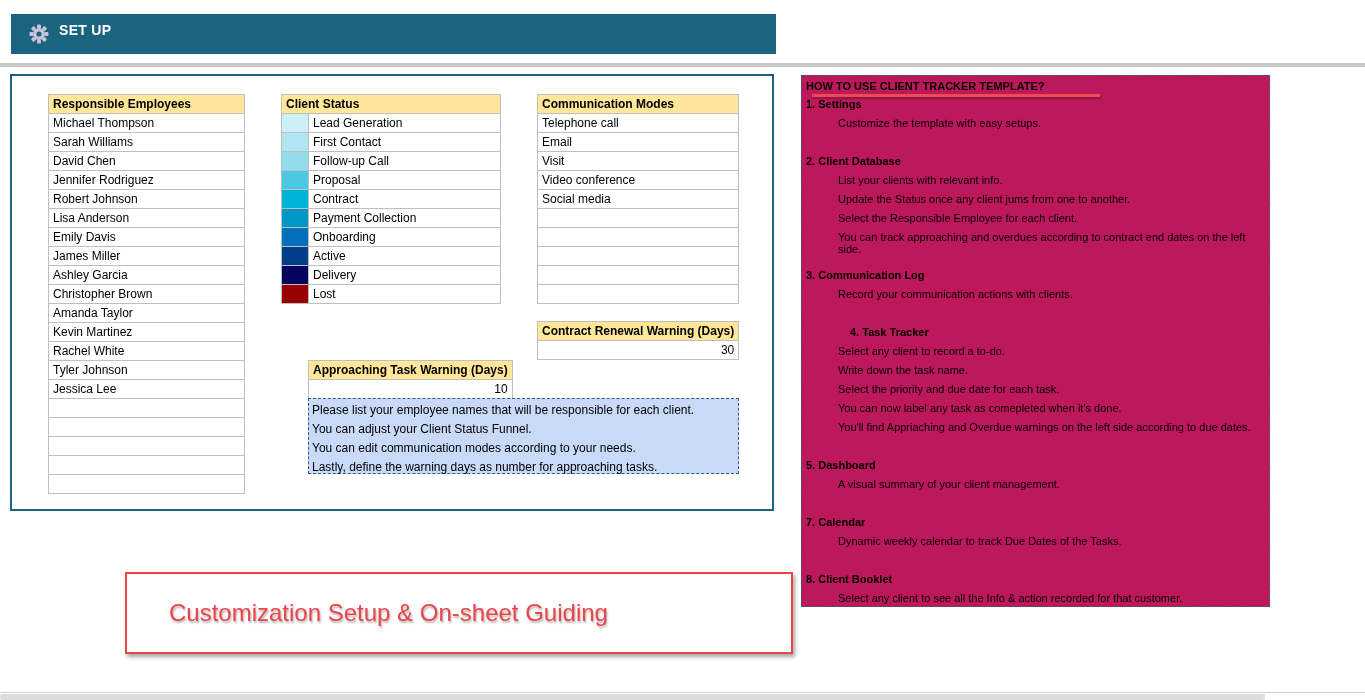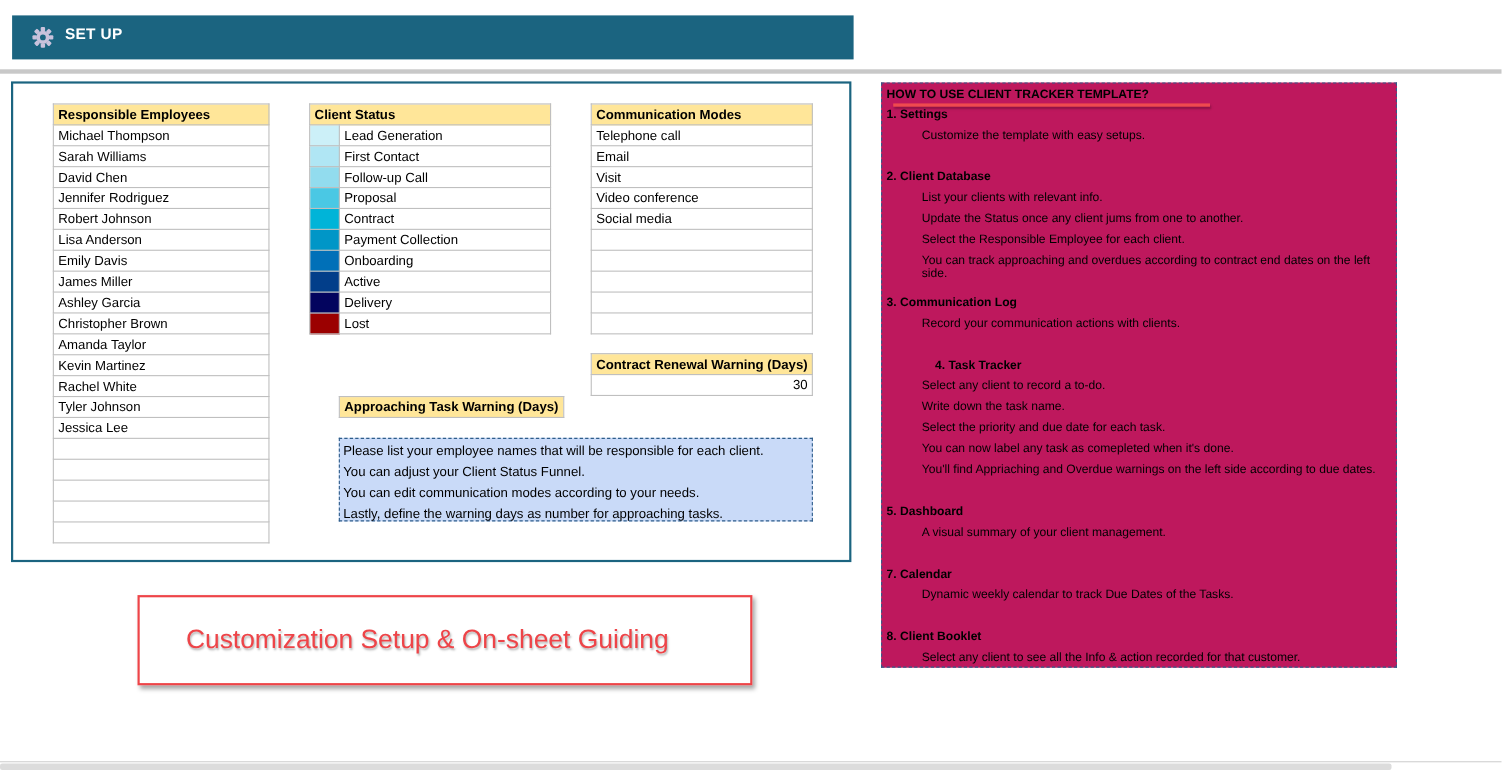--- a/index.html
+++ b/index.html
@@ -20,21 +20,21 @@
 
   .note-box { left:308px; top:398px; width:431px; height:76px; background:#c9daf8; border:1px dashed #2f5d8a; box-sizing:border-box;
               font-size:12px; padding:2px 3px; line-height:19px; }
   .guide-box { left:801px; top:75px; width:469px; height:532px; background:#be185d; border:1px dashed #2f5d8a; box-sizing:border-box;
                font-size:11px; }
   .guide-box .gt { position:absolute; left:4px; top:4px; font-weight:bold; }
   .guide-box .underline { position:absolute; left:10px; top:18px; width:288px; height:3px; background:#ef4a4f; box-shadow:1px 2px 2px rgba(0,0,0,0.25); }
   .guide-box .sh { position:absolute; left:4px; font-weight:bold; }
   .guide-box .sl { position:absolute; left:36px; }
 
-  .callout { left:125px; top:541px; width:559px; height:82px; border:2px solid #ee4448; box-sizing:border-box;
+  .callout { left:125px; top:572px; width:668px; height:82px; border:2px solid #ee4448; box-sizing:border-box;
              box-shadow:2px 3px 4px rgba(0,0,0,0.35); background:#fff;padding-left:36px; }
   .callout .txt { position:absolute; left:42px; top:25px; font-size:24px; color:#ee4448; text-shadow:1px 2px 2px rgba(0,0,0,0.3); }
 
   .bottom-line { left:0; top:692px; width:1365px; height:1px; background:#d0d0d0; }
   .hscroll { left:0; top:694px; width:1265px; height:6px; background:#dcdcdc; border-radius:2px; }
 </style>
 </head>
 <body>
 
 <div class="abs header-bar">
@@ -211,20 +211,23 @@
         <td></td>
       </tr>
 </tbody>
   </table>
 
 <table class="grid" style="left:308px; top:321px; width:193px;margin-top:39px;">
   <tbody>
       <tr>
         <td class="hd">Approaching Task Warning (Days)</td>
       </tr>
+  <tr>
+        <td class="num">10</td>
+      </tr>
 </tbody>
   </table>
 
 <table class="grid" style="left:537px; top:321px; width:202px;">
   <tbody>
       <tr>
         <td class="hd">Contract Renewal Warning (Days)</td>
       </tr>
   <tr>
         <td class="num">30</td>

